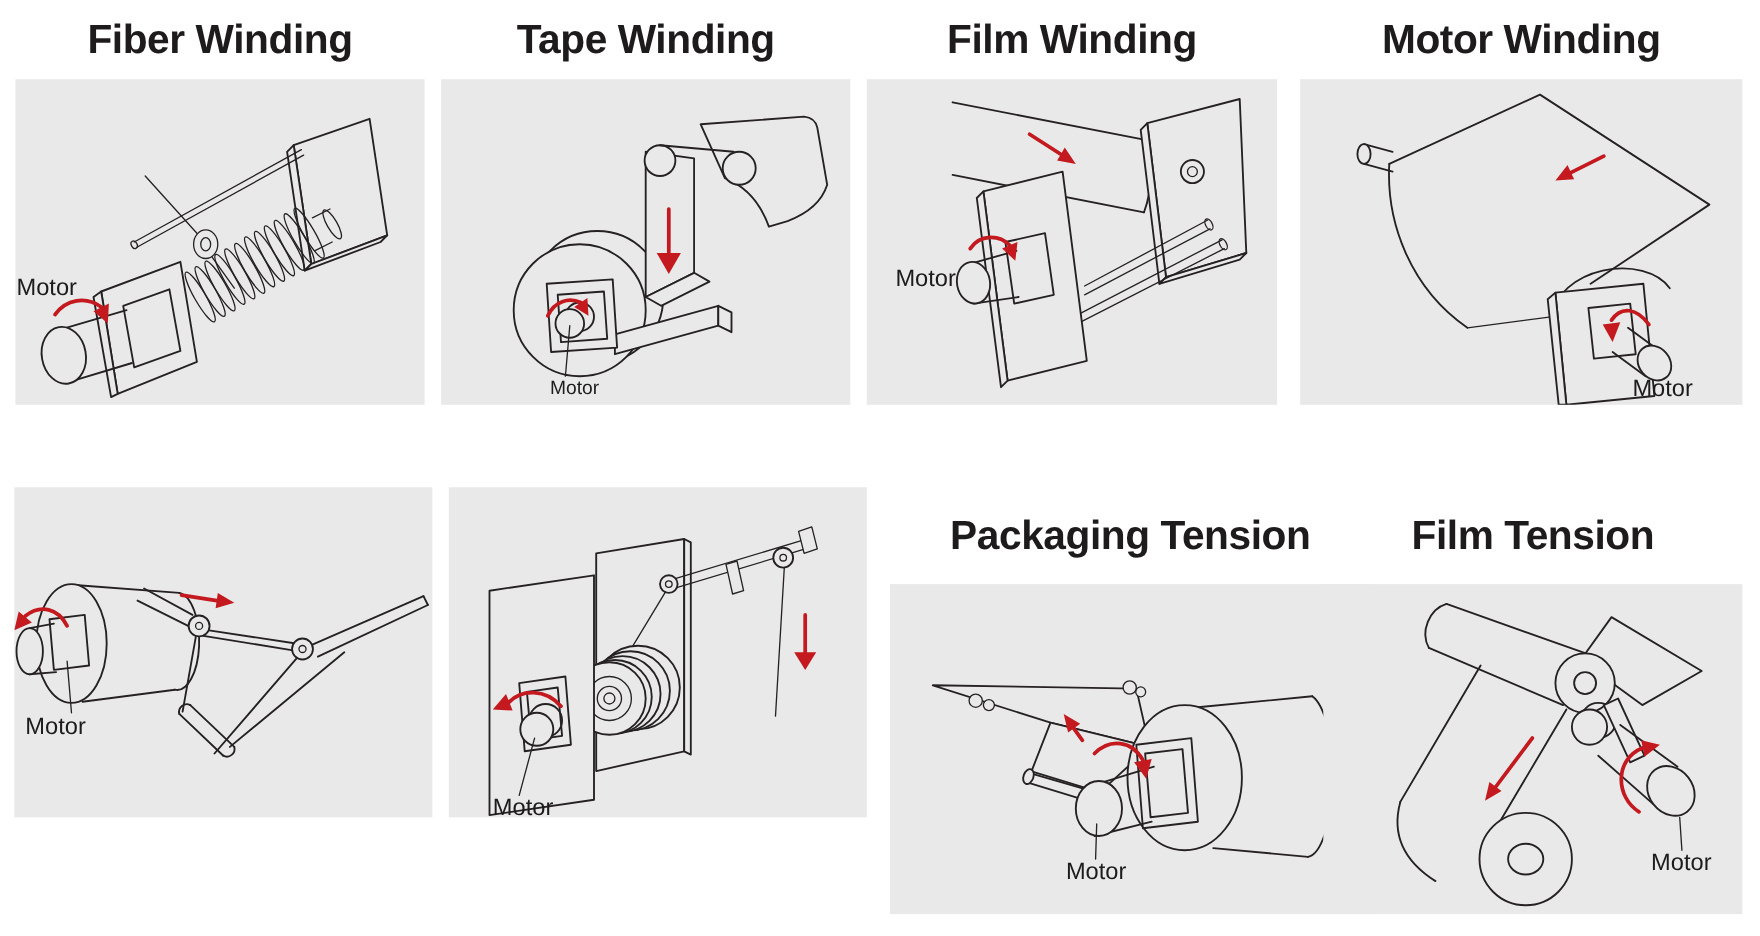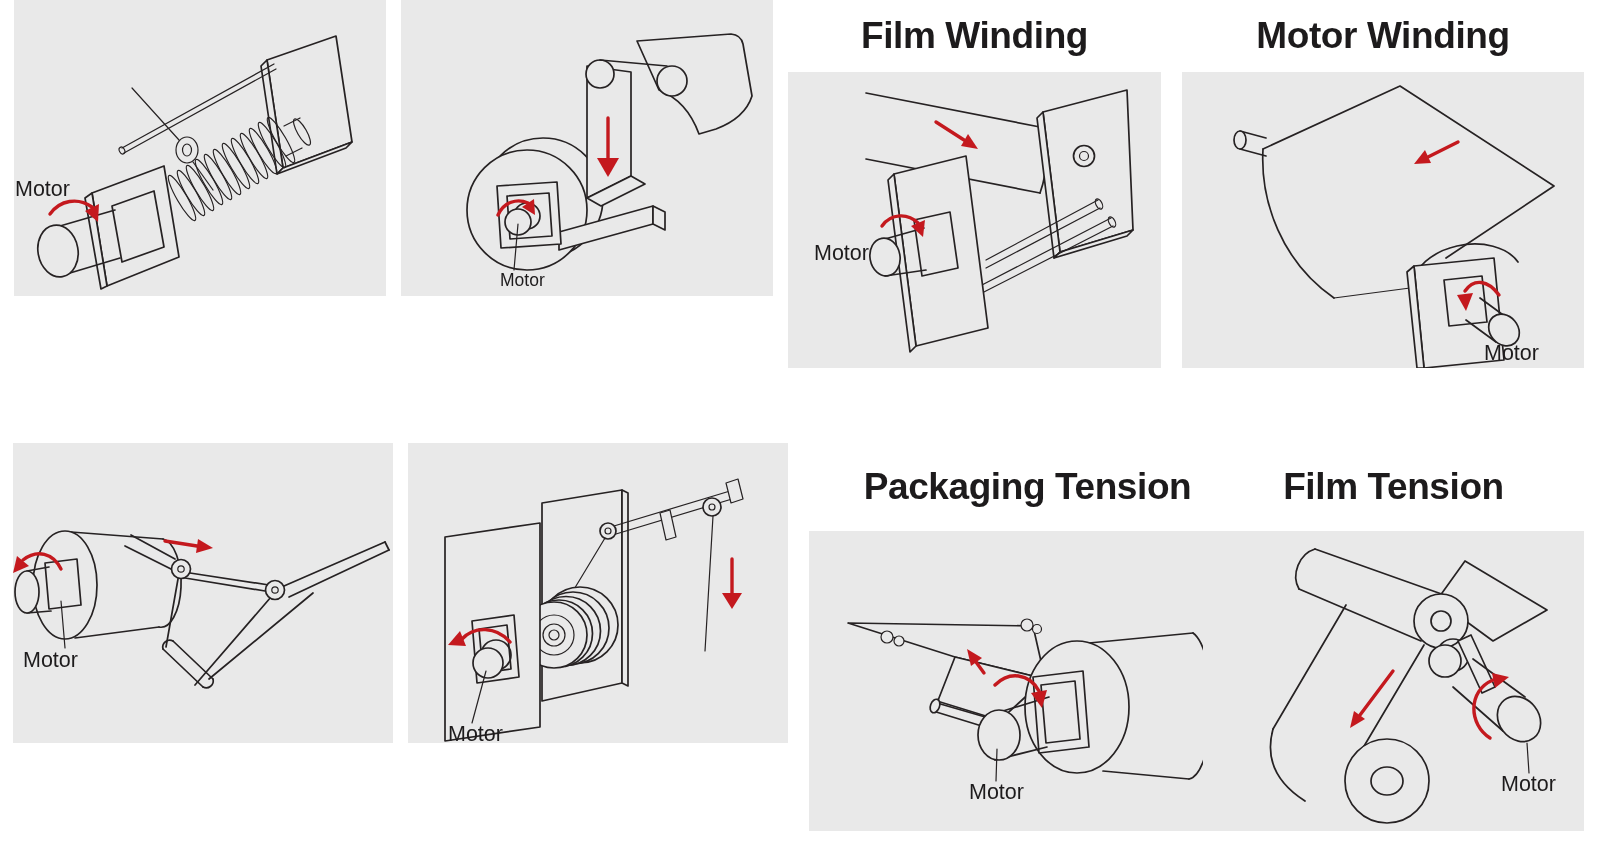--- a/index.html
+++ b/index.html
@@ -24,20 +24,21 @@
   .rf{fill:#c4191e;stroke:none;}
   .lbl{font-family:"Liberation Sans",sans-serif;font-size:21.5px;fill:#1d1b1c;}
   .lbl-sm{font-family:"Liberation Sans",sans-serif;font-size:17.5px;fill:#1d1b1c;}
 </style>
 </head>
 <body>
 
 <div id="page">
 
   <div class="cell row-a" style="left:14px;width:372px;">
+    <h2>Fiber Winding</h2>
     <div class="canvas">
       <svg viewBox="0 0 372 296">
 
         <g>
           <path class="fc" d="M253,60 L322,36 L338,142 L269,168 Z"></path>
           <path class="fc" d="M253,60 L247,66 L263,174 L269,168 Z"></path>
           <path class="fc" d="M269,168 L263,174 L332,148 L338,142 Z"></path>
         </g>
 
         <g>
@@ -86,20 +87,21 @@
         <g>
           <path class="rd" d="M36,214 C46,200 64,197 78,207"></path>
           <polygon class="rf" points="71,211 85,204 84,222"></polygon>
         </g>
         <text class="lbl" x="1" y="196">Motor</text>
       </svg>
     </div>
   </div>
 
   <div class="cell row-a" style="left:401px;width:372px;">
+    <h2>Tape Winding</h2>
     <div class="canvas">
       <svg viewBox="0 0 372 296">
 
         <g>
           <circle class="ln" cx="142" cy="198" r="60"></circle>
           <circle class="fc" cx="126" cy="210" r="60"></circle>
         </g>
 
         <path class="fc" d="M236,41 L330,34 Q340,35 342,44 L351,96 Q344,118 315,129 L298,134 C290,112 276,97 258,90 Z"></path>
 

